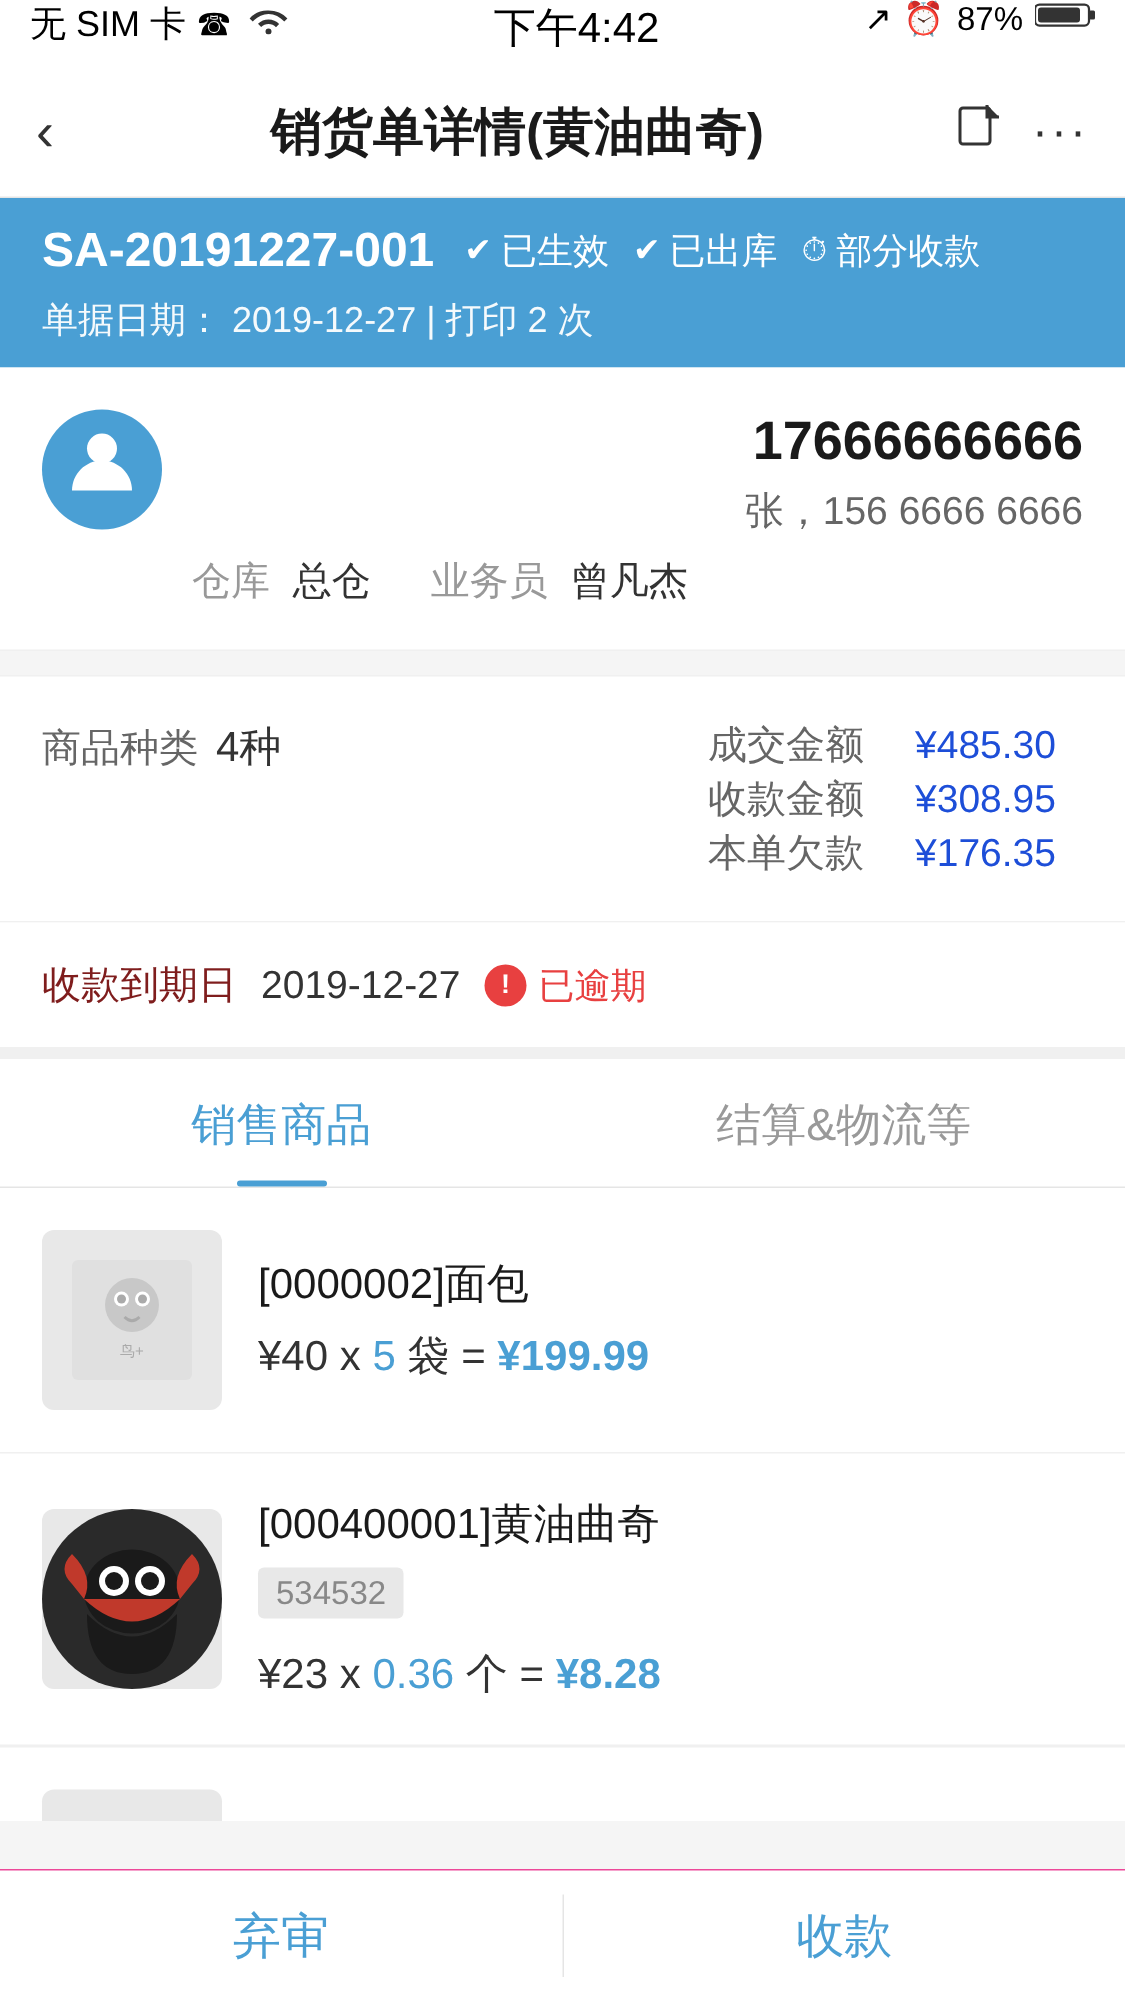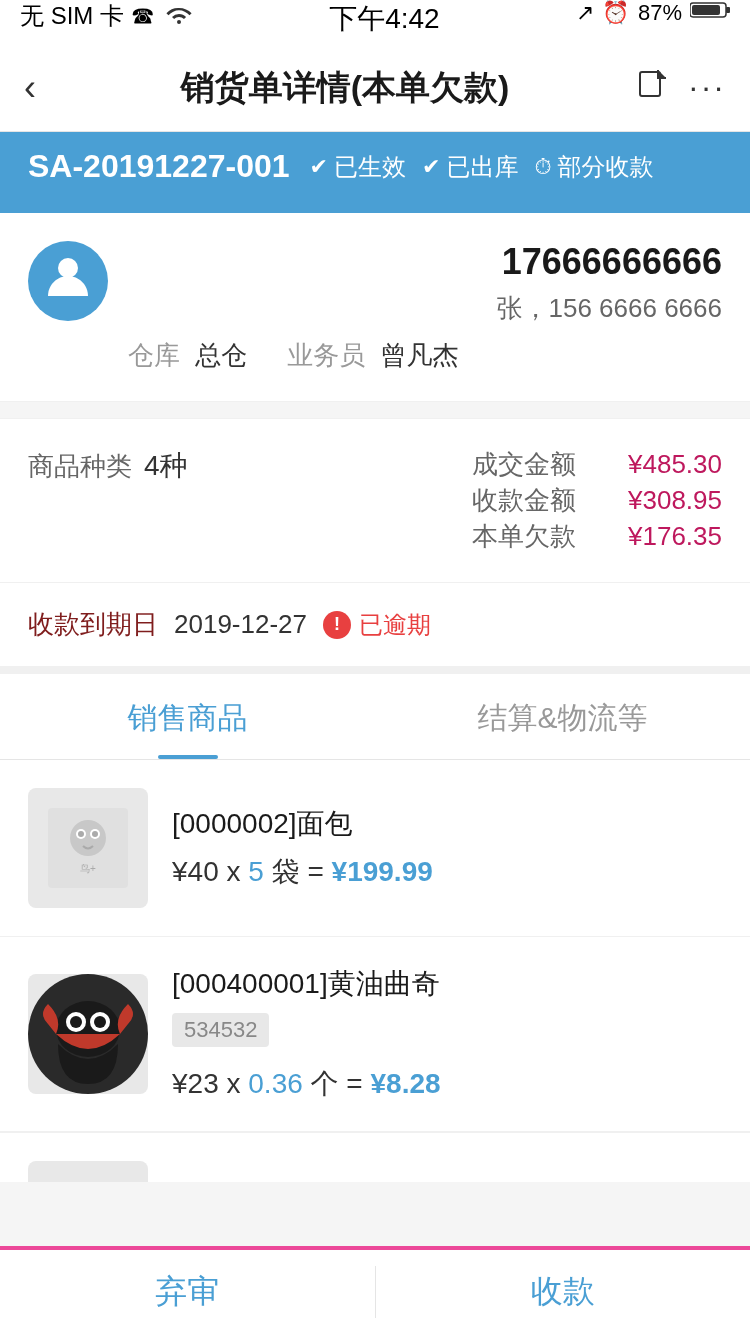--- a/index.html
+++ b/index.html
@@ -162,21 +162,21 @@
       gap: 1px;
       align-items: flex-end;
     }
     .stat-item {
       display: flex;
       align-items: center;
       gap: 16px;
       font-size: 26px;
     }
     .stat-label { color: #666; }
-    .stat-value { color: #be185d; font-weight: 500; min-width: 130px; text-align: right; }
+    .stat-value { color: #1d4ed8; font-weight: 500; min-width: 130px; text-align: center; }
 
     
     .due-section {
       background: #fff;
       padding: 24px 28px;
       display: flex;
       align-items: center;
       gap: 16px;
       font-size: 26px;
       color: #666;
@@ -280,21 +280,21 @@
     .product-total { color: #4a9fd4; font-weight: 600; }
 
     
     .bottom-actions {
       position: fixed;
       bottom: 0;
       left: 0;
       width: 750px;
       height: 88px;
       background: #fff;
-      border-top: 4px solid #ec4899;
+      border-top: 1px solid #ec4899;
       display: flex;
     }
     .action-btn {
       flex: 1;
       display: flex;
       align-items: center;
       justify-content: center;
       font-size: 32px;
       cursor: pointer;
       border: none;
@@ -330,21 +330,21 @@
           <rect x="0" y="3" width="36" height="14" rx="3" ry="3" fill="none" stroke="#333" stroke-width="1.5"></rect>
           <rect x="36" y="7" width="4" height="6" rx="1" fill="#333"></rect>
           <rect x="2" y="5" width="28" height="10" rx="2" fill="#333"></rect>
         </svg>
     </span>
   </div>
 </div>
 
 <div class="nav-bar">
   <div class="nav-back">‹</div>
-  <div class="nav-title">销货单详情(本单欠款)</div>
+  <div class="nav-title">销货单详情(黄油曲奇)</div>
   <div class="nav-actions">
     <span style="font-size:30px; color:#333;">
       <svg width="32" height="32" viewBox="0 0 32 32">
           <rect x="4" y="4" width="20" height="24" rx="2" fill="none" stroke="#333" stroke-width="2"></rect>
           <path d="M22 2l8 8-8 0V2z" fill="#333"></path>
           <path d="M22 2v8h8" fill="none" stroke="#333" stroke-width="2"></path>
         </svg>
     </span>
     <span style="font-size:32px; color:#333; letter-spacing:2px;">···</span>
   </div>
@@ -360,20 +360,25 @@
       </div>
       <div class="badge">
         <span class="badge-icon">✔</span>
         <span>已出库</span>
       </div>
       <div class="badge">
         <span class="badge-icon">⏱</span>
         <span>部分收款</span>
       </div>
     </div>
+  </div>
+  <div class="header-band-bottom">
+    <span>单据日期：</span>
+    <span>2019-12-27</span>
+    <span>| 打印 2 次</span>
   </div>
 </div>
 
 <div class="customer-section">
   <div class="avatar-circle">
     <span class="avatar-icon">
       <svg width="48" height="48" viewBox="0 0 48 48">
           <circle cx="24" cy="16" r="10" fill="#fff"></circle>
           <path d="M4 44c0-11 9-20 20-20s20 9 20 20" fill="#fff"></path>
         </svg>

